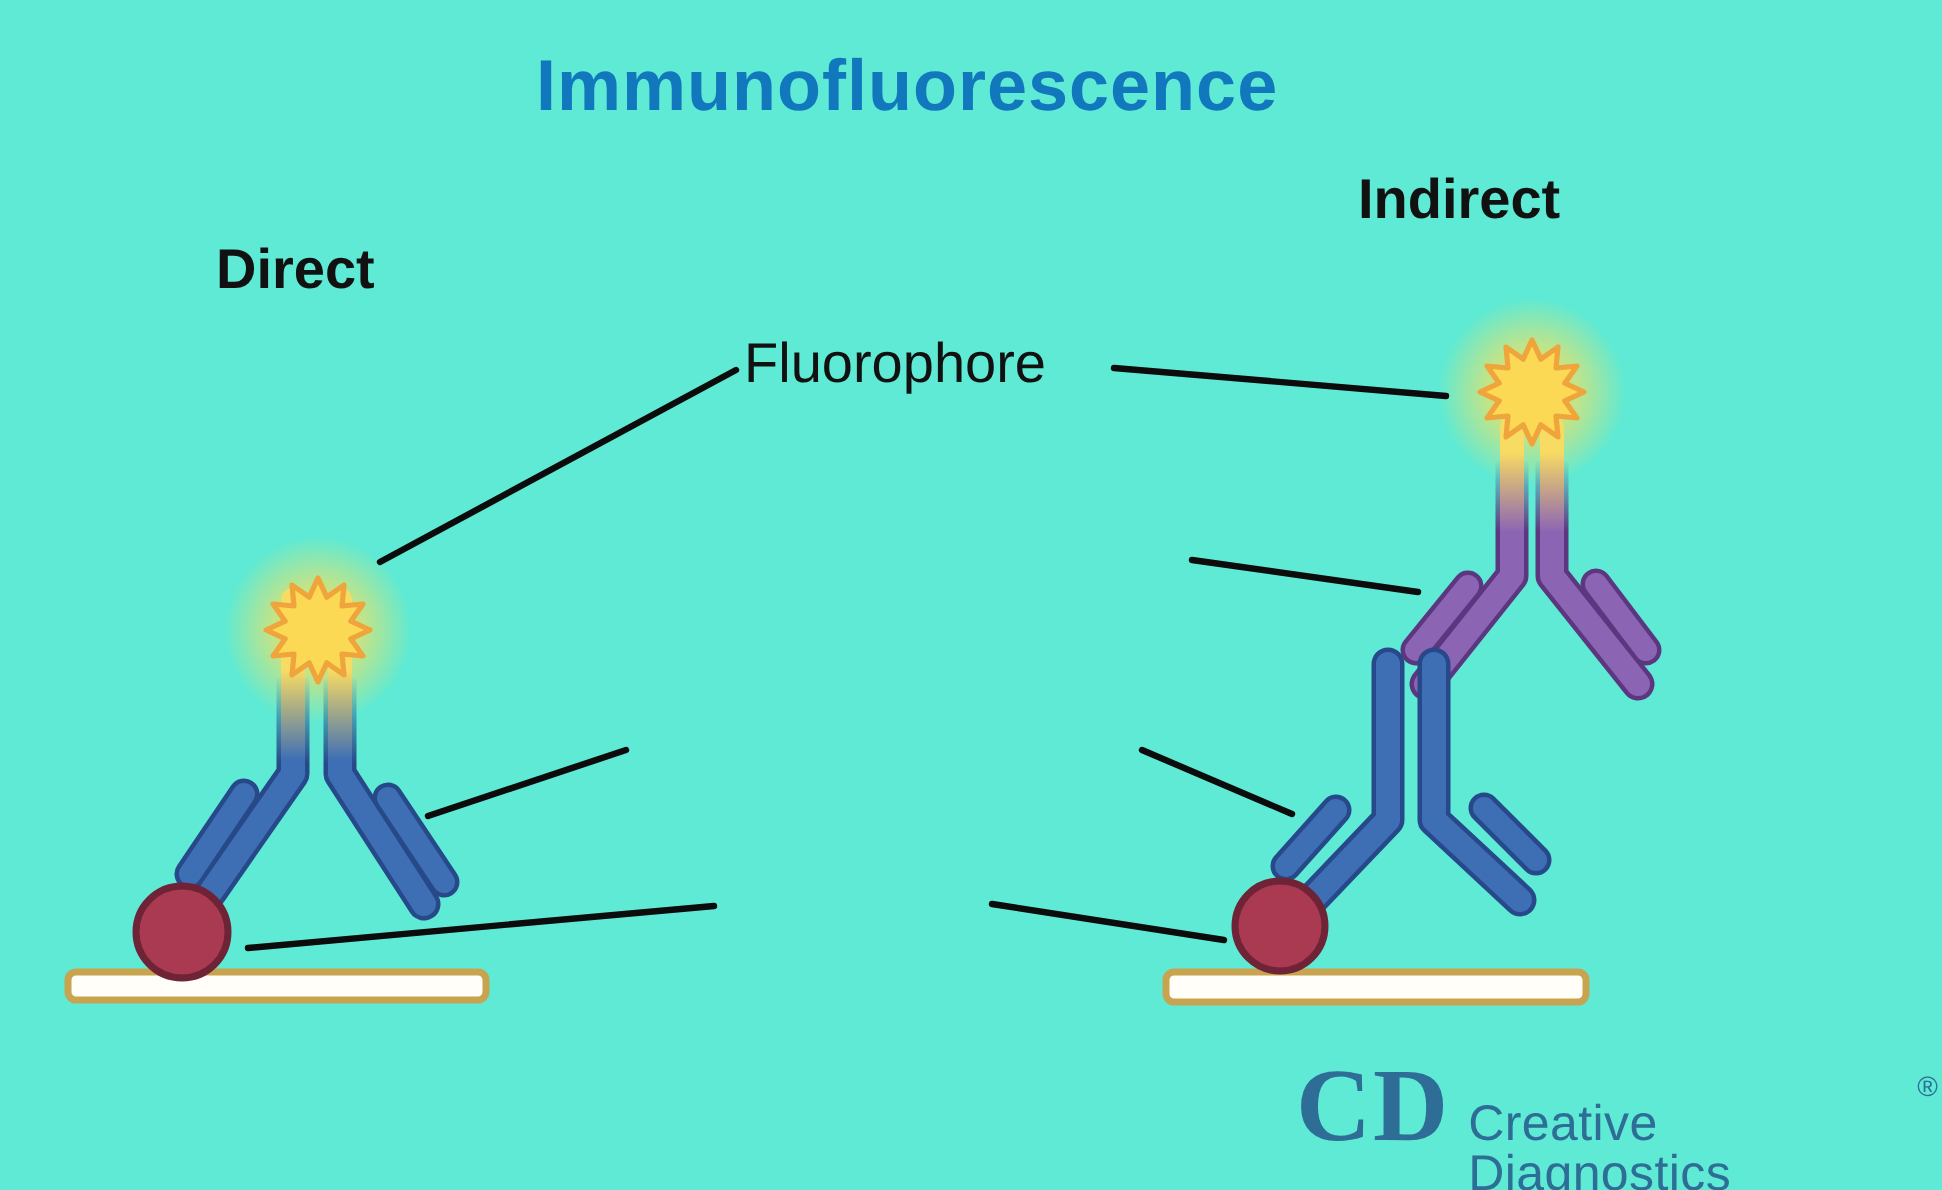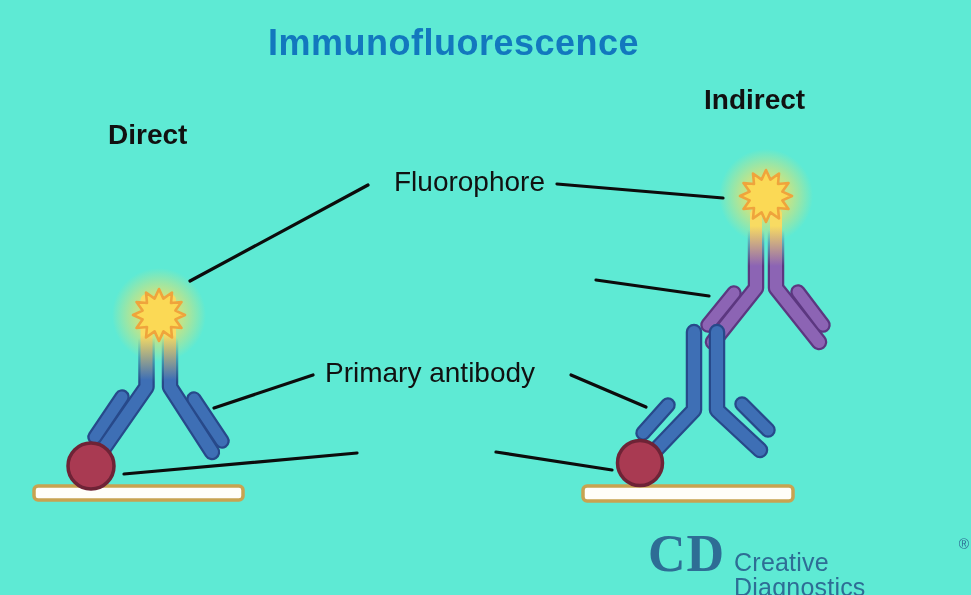--- a/index.html
+++ b/index.html
@@ -12,27 +12,27 @@
   .title {
     position:absolute; left:268px; top:22px;
     font-size:36px; font-weight:bold; color:var(--title, #1278BE);
     white-space:nowrap; letter-spacing:0.5px;
   }
   .panel-label {
     position:absolute; font-size:28px; font-weight:bold;
     color:var(--label-text, #111111); white-space:nowrap;
   }
   .panel-label.direct { left:108px; top:87px;margin-top:32px; }
-  .panel-label.indirect { left:704px; top:84px; }
+  .panel-label.indirect { left:679px; top:84px; }
 
   .ann-label {
     position:absolute; font-size:28px; color:var(--label-text, #111111);
     white-space:nowrap;
   }
-  .ann-fluorophore { left:394px; top:166px; }
+  .ann-fluorophore { left:372px; top:166px; }
   .ann-secondary  { left:310px; top:261px; }
   .ann-primary    { left:325px; top:357px; }
   .ann-antigen    { left:375px; top:441px; }
 
   
   .pointer { stroke:#0c0c0c; stroke-width:3.2; stroke-linecap:round; fill:none; }
   .hc-blue   { stroke:var(--primary-antibody-blue, #3E6FB5); fill:none; stroke-linecap:round; stroke-linejoin:round; }
   .oc-blue   { stroke:var(--primary-antibody-outline, #27498A); fill:none; stroke-linecap:round; stroke-linejoin:round; }
   .hc-purple { stroke:var(--secondary-antibody-purple, #8C64B4); fill:none; stroke-linecap:round; stroke-linejoin:round; }
   .oc-purple { stroke:var(--secondary-antibody-outline, #5C3780); fill:none; stroke-linecap:round; stroke-linejoin:round; }
@@ -131,21 +131,20 @@
       <line class="pointer" x1="357" y1="453" x2="124" y2="474"></line>
       <line class="pointer" x1="496" y1="452" x2="612" y2="470"></line>
     </g>
   </svg>
 
   <div class="title">Immunofluorescence</div>
   <div class="panel-label direct">Direct</div>
   <div class="panel-label indirect">Indirect</div>
 
   <div class="ann-label ann-fluorophore">Fluorophore</div>
-  <div class="ann-label ann-primary">Primary antibody</div>
 
   <div class="logo">
     <span class="logo-cd">CD</span>
     <span class="logo-name">Creative Diagnostics</span>
     <span class="logo-reg">®</span>
   </div>
 
 </div>
 
 </body></html>

